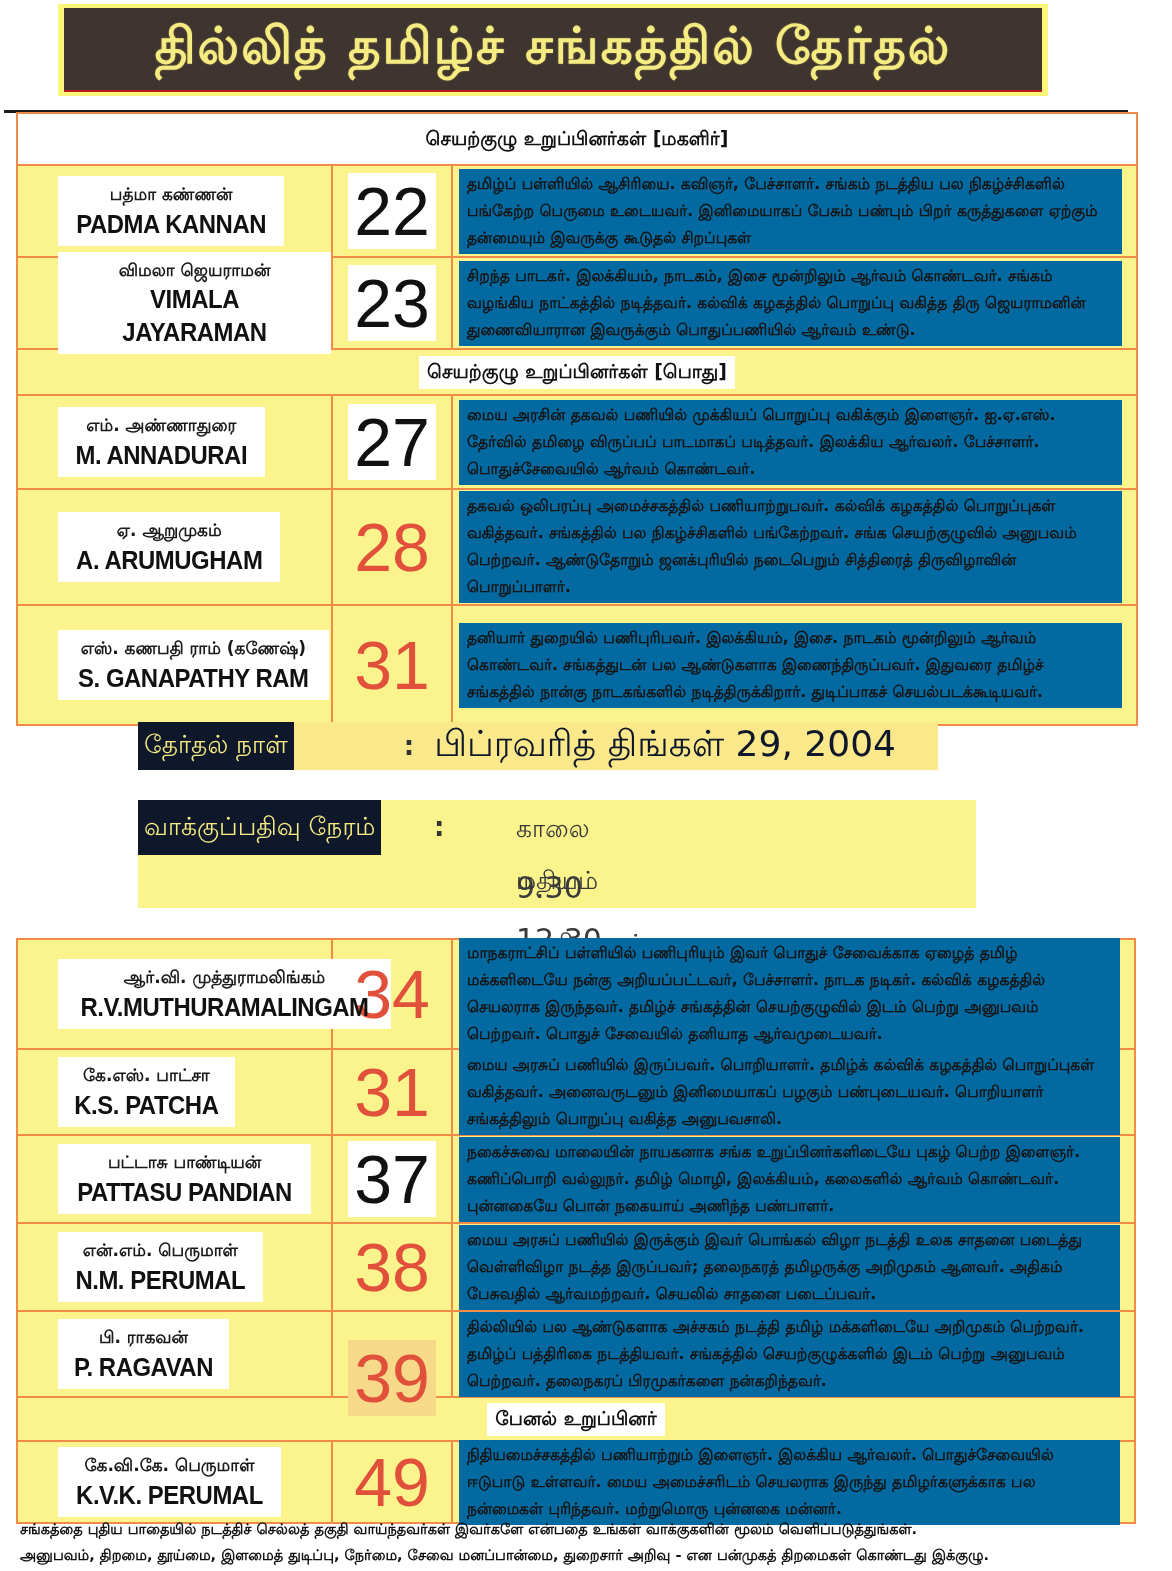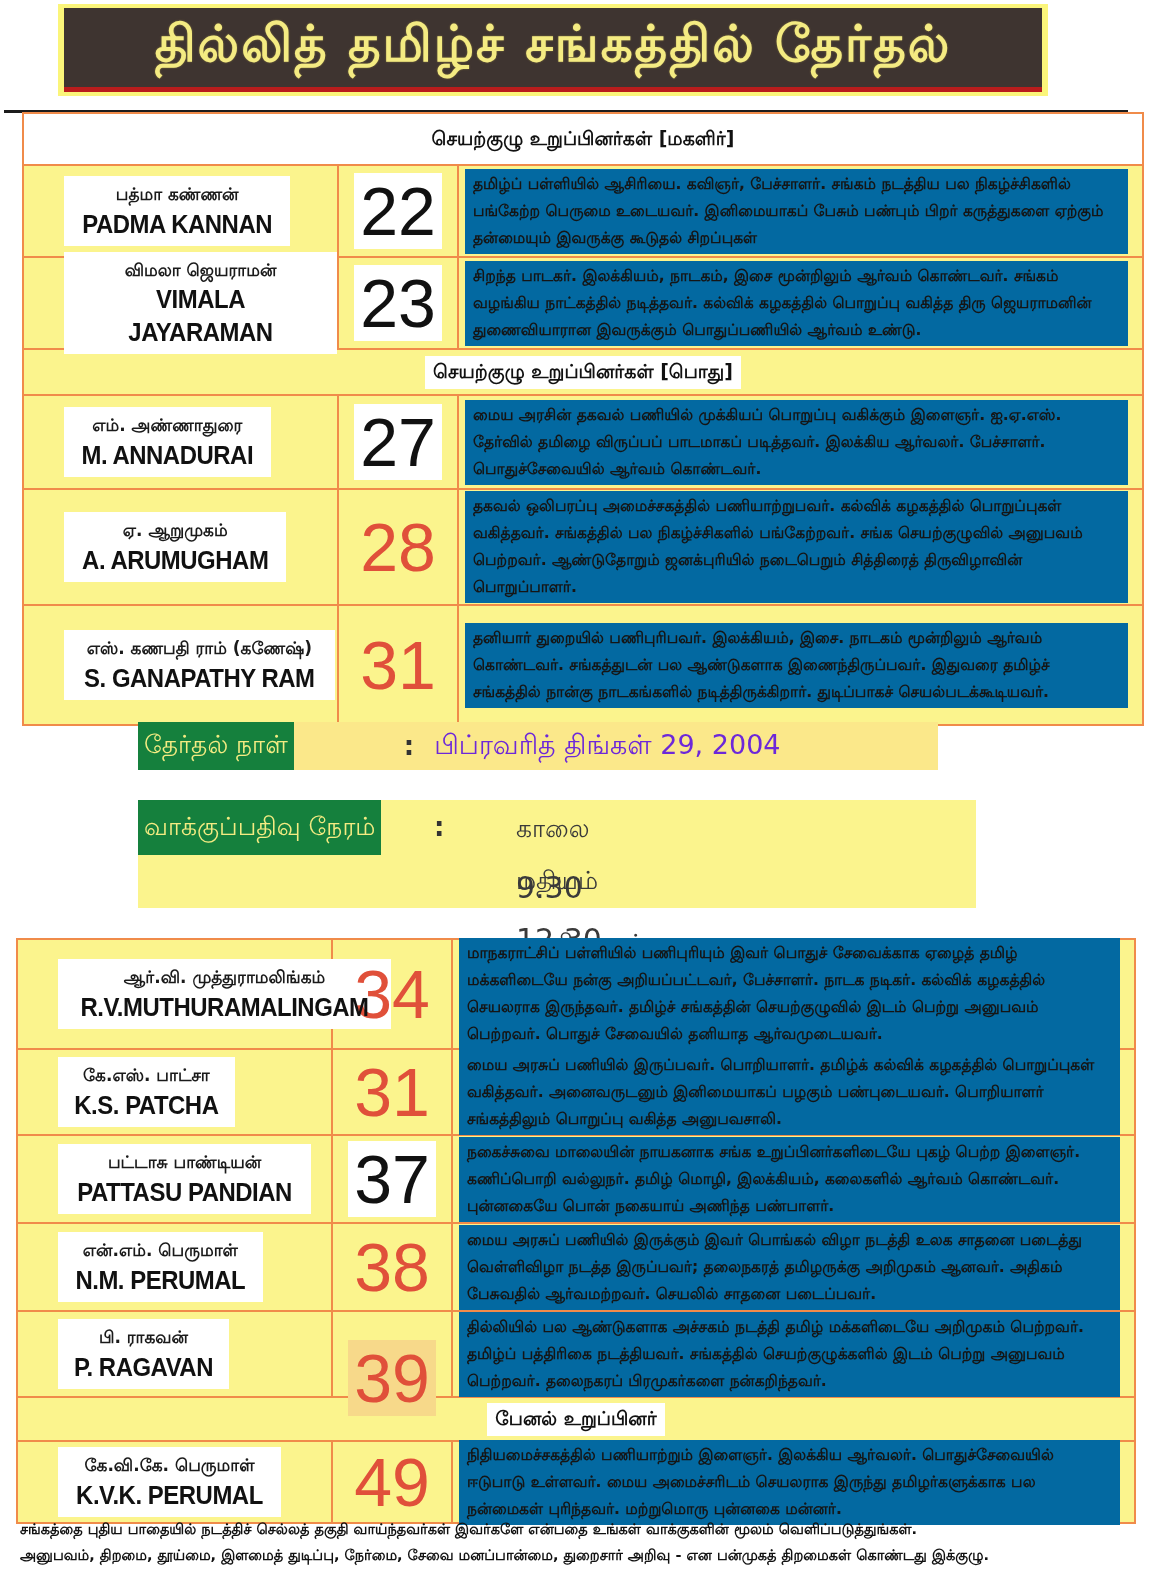--- a/index.html
+++ b/index.html
@@ -7,36 +7,36 @@
   body { position: relative; font-family: "DejaVu Sans", sans-serif; color: #111; }
 
   
   .title-wrap {
     position: absolute; left: 58px; top: 4px; width: 990px; height: 92px;
     background: #fbf57a; padding: 4px 6px;
   }
   .title-box {
     width: 100%; height: 100%; background: #3e3430;
     display: flex; align-items: center; justify-content: center;
-    border-bottom: 5px solid #b91c1c;
+    border-bottom: 2px solid #b91c1c;
   }
   .title-text {
     font-family: "DejaVu Sans", sans-serif; font-weight: bold;
     font-size: 50px; color: #f4eb82; letter-spacing: 2px;
     text-shadow: 0 0 2px #8a7a40;
   }
 
   
   .top-rule { position: absolute; left: 4px; top: 110px; width: 1124px; height: 3px; background: #1c1c1c; }
 
   
   .tbl {
     position: absolute; border: 2px solid #f08b4a; background: #fbf48d;
   }
-  .tbl-top { left: 22px; top: 112px; width: 1122px; }
+  .tbl-top { left: 16px; top: 112px; width: 1122px; }
   .tbl-bottom { left: 16px; top: 938px; width: 1120px; }
 
   .section-hdr {
     display: flex; align-items: center; justify-content: center;
     border-bottom: 2px solid #f08b4a;
   }
   .section-hdr.white { background: #ffffff; height: 52px; }
   .section-hdr.yellow { background: #fbf48d; height: 46px; }
   .section-hdr span {
     font-weight: bold; font-size: 19px; color: #111; background: #fff;
@@ -74,25 +74,25 @@
     background: #0369a1; font-size: 15.5px; font-weight: bold; line-height: 27px;
     color: #151515; padding: 2px 8px;
   }
 
   
   .info1 {
     position: absolute; left: 138px; top: 722px; width: 800px; height: 48px;
     background: #fbe88a; display: flex; align-items: center;
   }
   .info-label {
-    background: #15803d; color: #f4eb82; font-size: 25px; padding: 4px 6px;
+    background: #0f172a; color: #f4eb82; font-size: 25px; padding: 4px 6px;
     height: 100%; display: flex; align-items: center;
   }
   .colon { font-size: 26px; font-weight: bold; color: #333; margin: 0 20px; }
-  .info-val { font-size: 27px; color: #6d28d9; }
+  .info-val { font-size: 36px; color: #0f172a; }
 
   .info2 {
     position: absolute; left: 138px; top: 800px; width: 838px; height: 108px;
     background: #fbf48d;
   }
   .info2 .info-label { position: absolute; left: 0; top: 0; height: 55px; }
   .info2 .colon { position: absolute; left: 296px; top: 12px; margin: 0; }
   .time-line { position: absolute; left: 378px; font-size: 25px; color: #3a3a3a; display: flex; gap: 24px; align-items: baseline; flex-direction: column; }
   .time-line .t { font-size: 30px; }
   .tl1 { top: 14px; }

